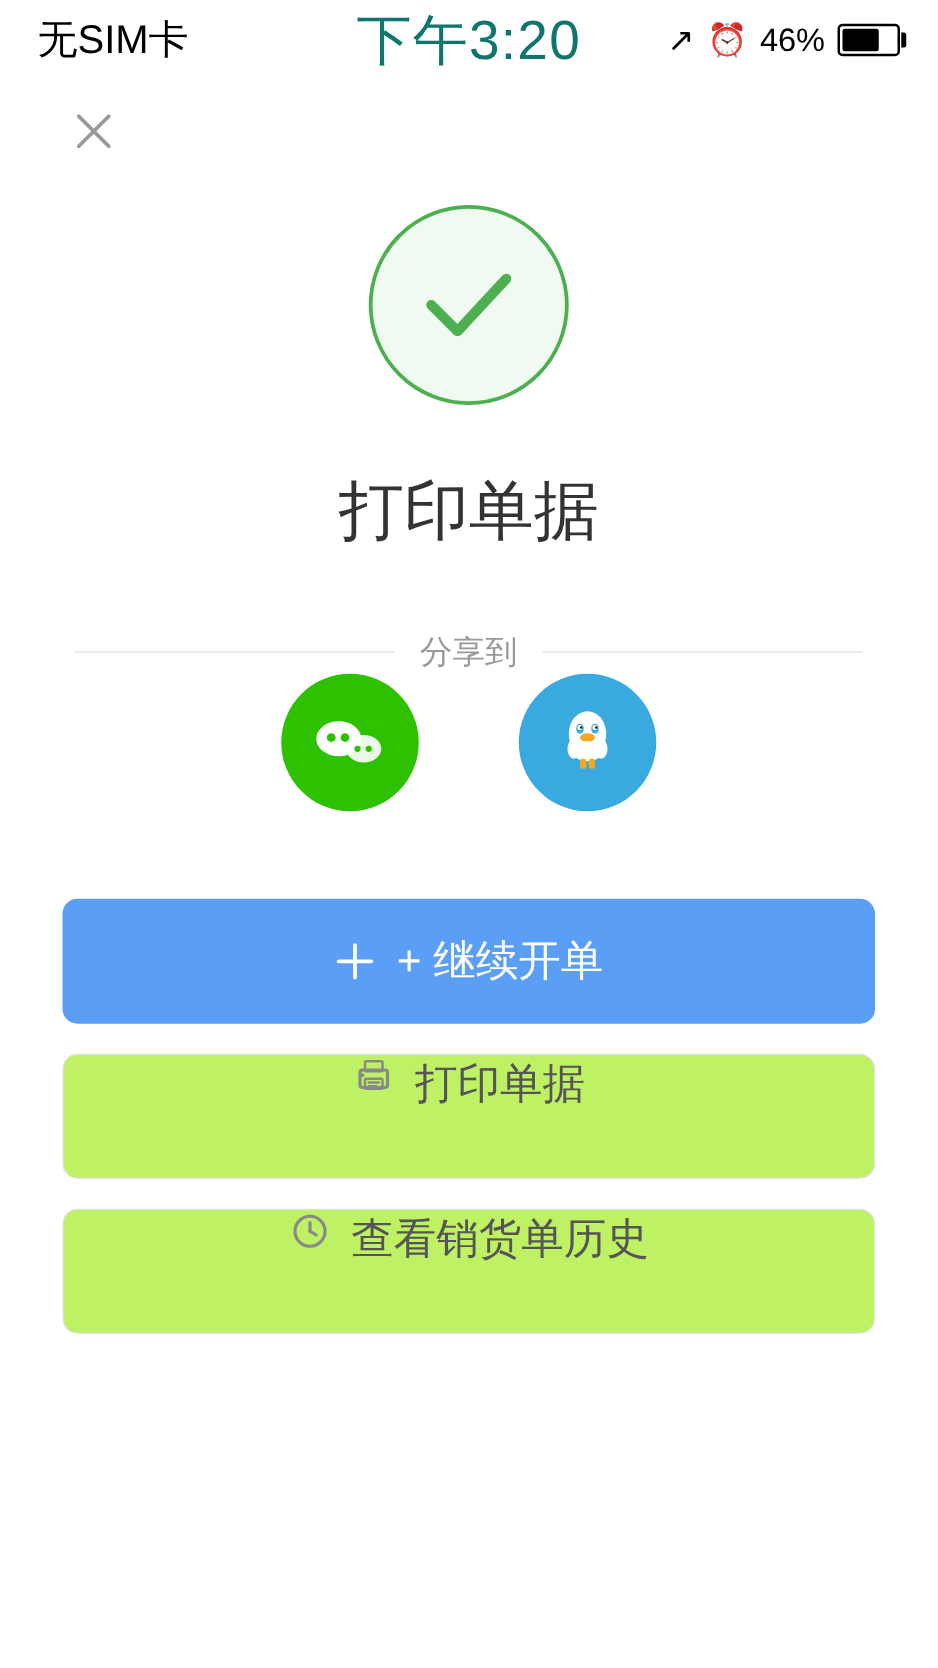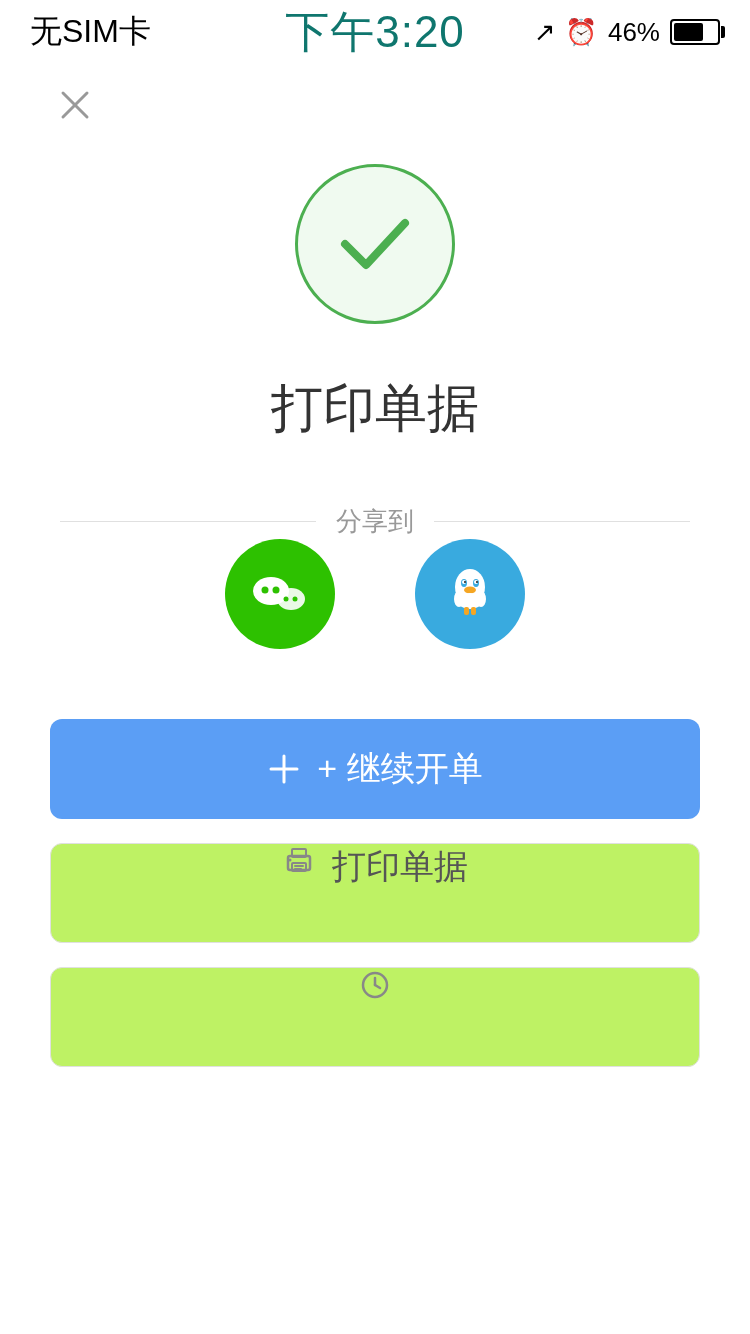--- a/index.html
+++ b/index.html
@@ -351,16 +351,17 @@
     </button>
 
     <button class="btn-secondary">
       <span class="btn-icon">
         <svg viewBox="0 0 34 34" fill="none">
           <circle cx="17" cy="17" r="12" stroke="#888" stroke-width="2.5" fill="none"></circle>
           <line x1="17" y1="10" x2="17" y2="17" stroke="#888" stroke-width="2.5" stroke-linecap="round"></line>
           <line x1="17" y1="17" x2="22" y2="20" stroke="#888" stroke-width="2.5" stroke-linecap="round"></line>
         </svg>
       </span>
+      <span>查看销货单历史</span>
     </button>
   </div>
 
 </div>
 
 </body></html>

